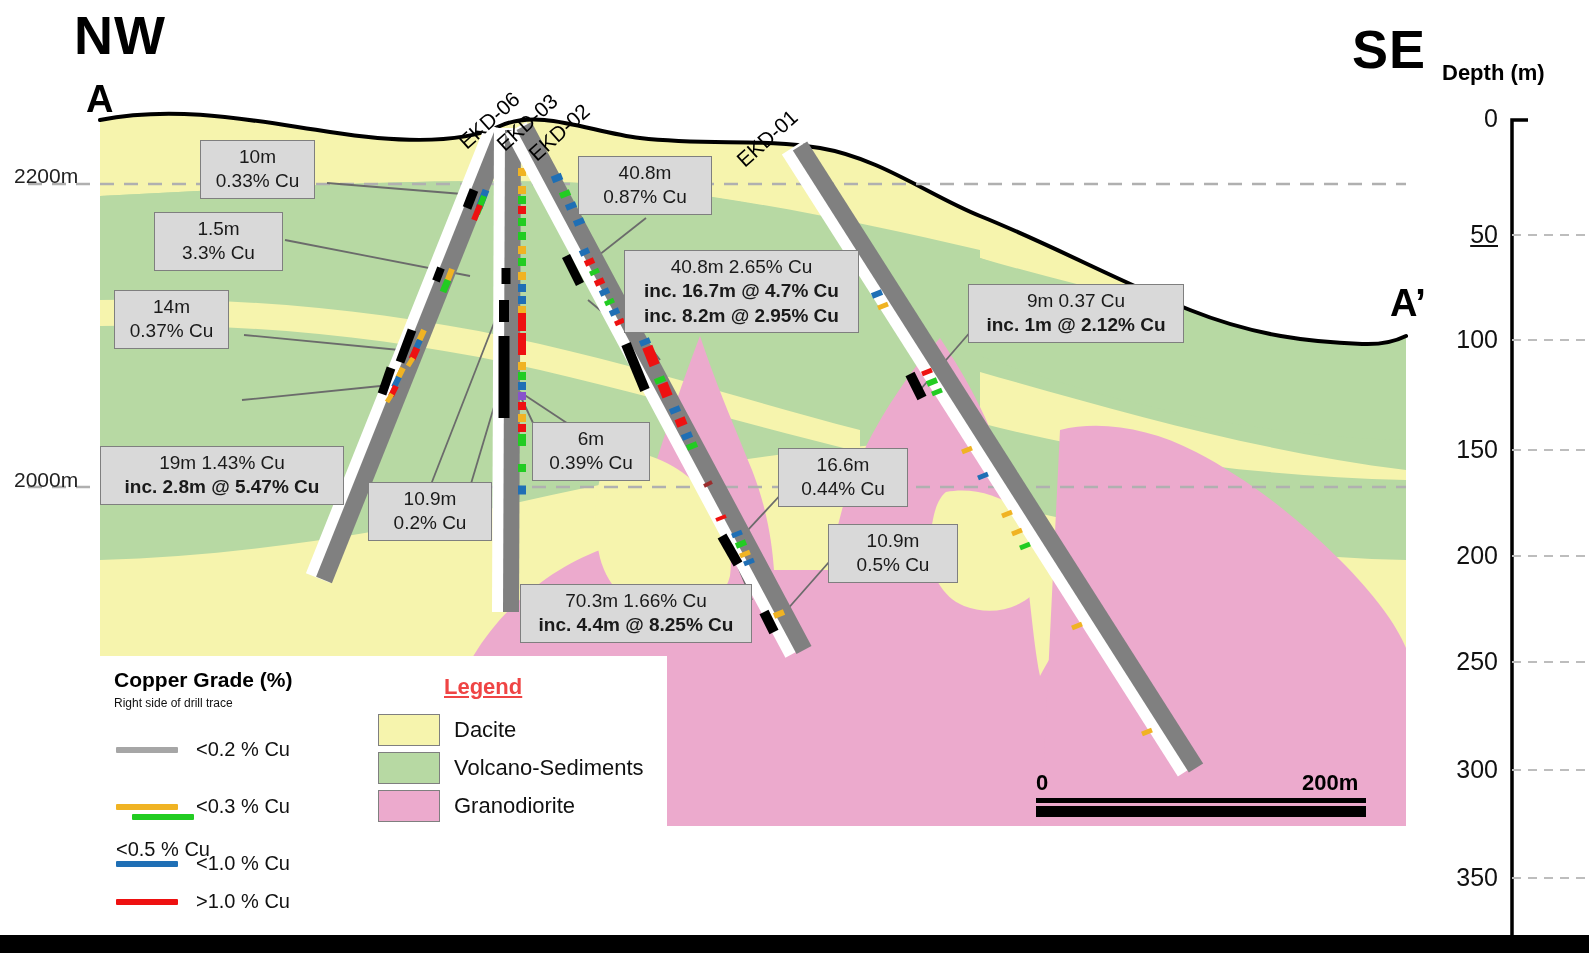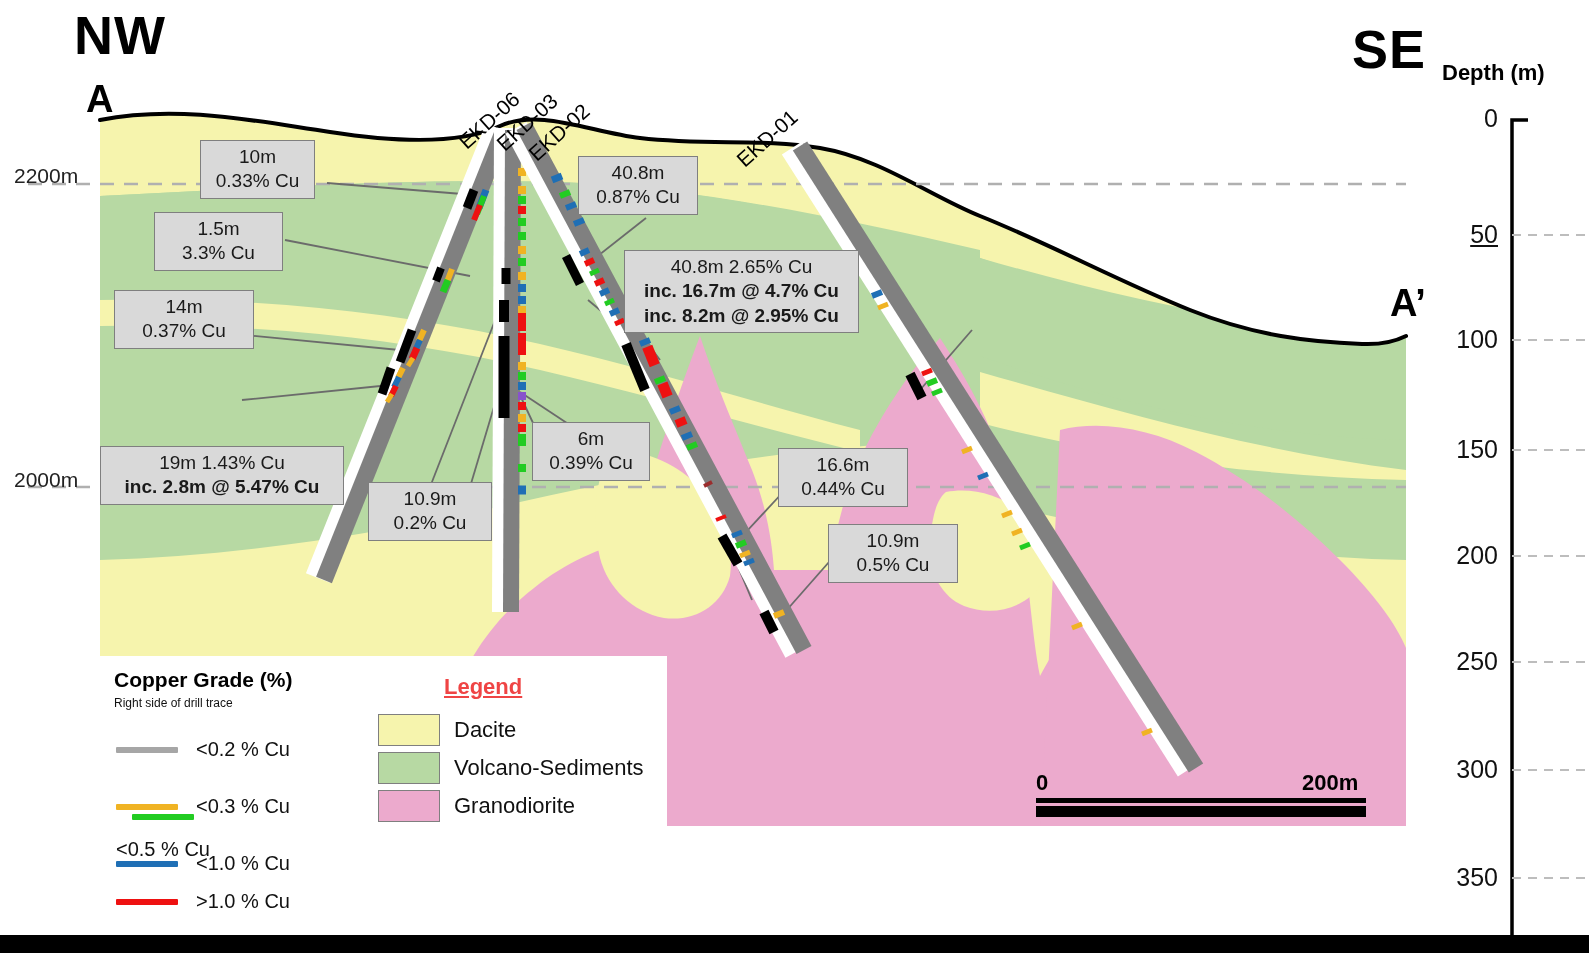--- a/index.html
+++ b/index.html
@@ -346,63 +346,71 @@
   <div class="callout" style="left:200px;top:140px;width:115px;">
     <span class="l1">10m</span>
     <span class="l1">0.33% Cu</span>
   </div>
 
   <div class="callout" style="left:154px;top:212px;width:129px;">
     <span class="l1">1.5m</span>
     <span class="l1">3.3% Cu</span>
   </div>
 
-  <div class="callout" style="left:114px;top:290px;width:140px;">
+  <div class="callout" style="left:114px;top:290px;width:115px;">
     <span class="l1">14m</span>
     <span class="l1">0.37% Cu</span>
   </div>
 
 
   <div class="callout" style="left:100px;top:446px;width:244px;">
     <span class="l1">19m 1.43% Cu</span>
     <span class="l2">inc. 2.8m @ 5.47% Cu</span>
   </div>
 
   <div class="callout" style="left:368px;top:482px;width:124px;">
     <span class="l1">10.9m</span>
     <span class="l1">0.2% Cu</span>
   </div>
 
-  <div class="callout" style="left:578px;top:156px;width:120px;">
+  <div class="callout" style="left:578px;top:156px;width:134px;">
     <span class="l1">40.8m</span>
     <span class="l1">0.87% Cu</span>
   </div>
 
   <div class="callout" style="left:624px;top:250px;width:235px;">
     <span class="l1">40.8m 2.65% Cu</span>
     <span class="l2">inc.  16.7m @ 4.7% Cu</span>
     <span class="l3">inc. 8.2m @ 2.95% Cu</span>
   </div>
 
   <div class="callout" style="left:532px;top:422px;width:118px;">
     <span class="l1">6m</span>
     <span class="l1">0.39% Cu</span>
   </div>
 
+  <div class="callout" style="left:520px;top:584px;width:232px;">
+    <span class="l1">70.3m 1.66% Cu</span>
+    <span class="l2">inc. 4.4m @ 8.25% Cu</span>
+  </div>
 
   <div class="callout" style="left:778px;top:448px;width:130px;">
     <span class="l1">16.6m</span>
     <span class="l1">0.44% Cu</span>
   </div>
 
   <div class="callout" style="left:828px;top:524px;width:130px;">
     <span class="l1">10.9m</span>
     <span class="l1">0.5% Cu</span>
   </div>
 
+  <div class="callout" style="left:968px;top:284px;width:216px;">
+    <span class="l1">9m 0.37 Cu</span>
+    <span class="l2">inc. 1m @ 2.12% Cu</span>
+  </div>
 
   <div class="legend-title" style="left:114px;top:668px;">Copper Grade (%)</div>
   <div class="legend-sub" style="left:114px;top:696px;">Right side of drill trace</div>
 
   <div class="grade-row" style="left:116px;top:738px;">
     <span class="grade-swatch" style="background:#a6a6a6;"></span>
     <span class="grade-text">&lt;0.2 % Cu</span>
   </div>
   <div class="grade-row" style="left:116px;top:776px;margin-top:19px;">
     <span class="grade-swatch" style="background:#f0b323;"></span>

